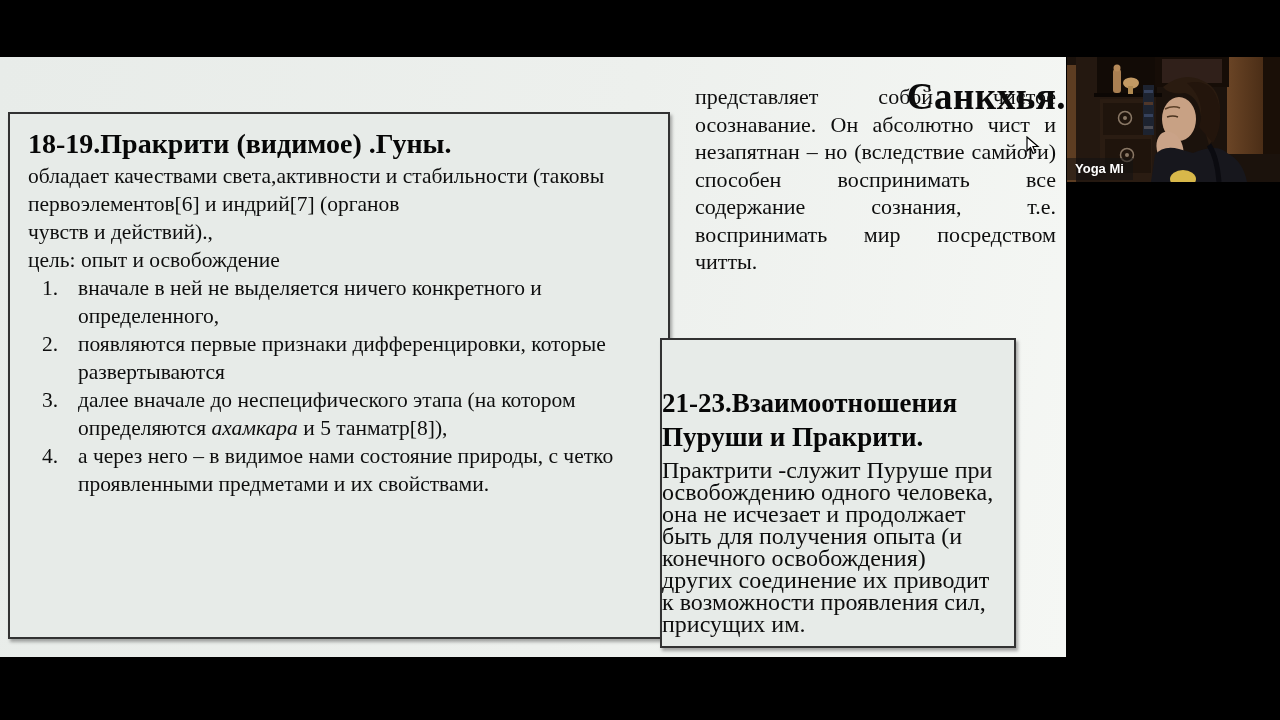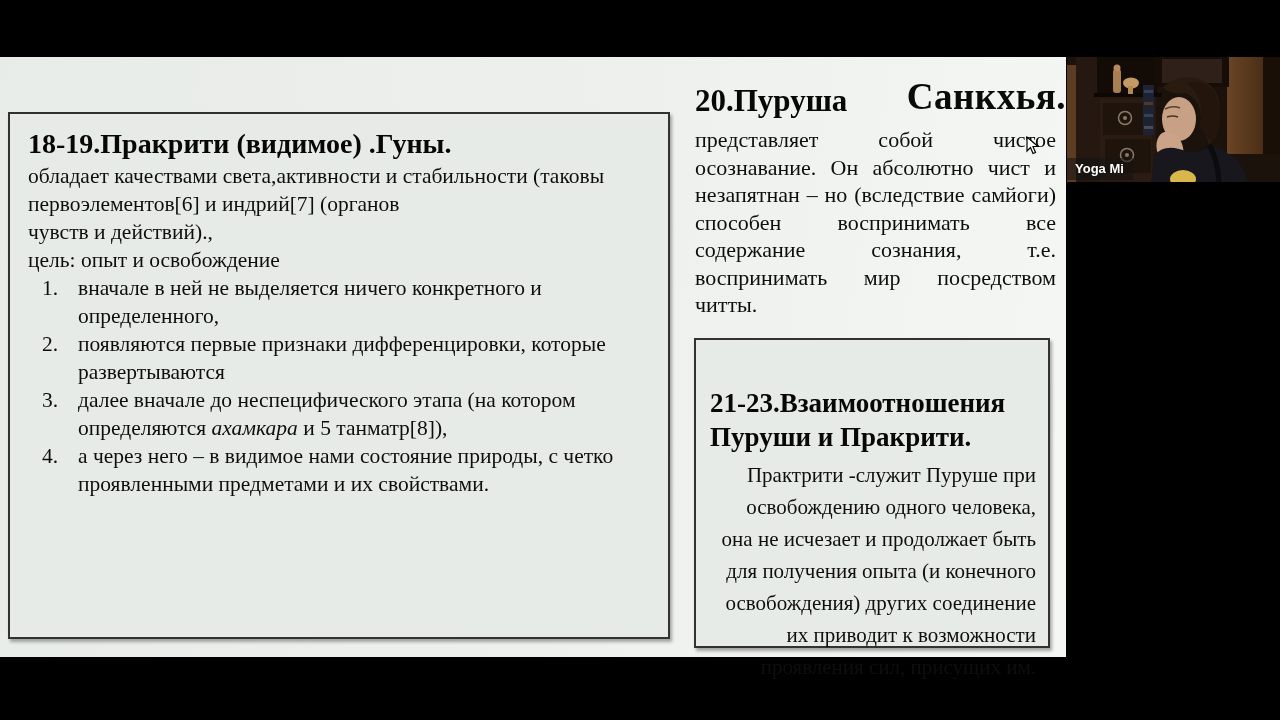--- a/index.html
+++ b/index.html
@@ -78,35 +78,34 @@
     font-weight: bold;
     margin: 0 0 7px 0;
     color: #070707;
   }
   .purusha-body {
     font-size: 22px;
     line-height: 27.5px;
     text-align: justify;
   }
   .relations-box {
-    left: 694px; top: 281px;
+    left: 660px; top: 281px;
     width: 356px; height: 310px;
-    padding: 46px 12px 0 14px;
+    padding: 46px 12px 0 0;
   }
   .relations-heading {
     font-size: 27px;
     font-weight: bold;
     line-height: 34px;
     margin: 0 0 5px 0;
     color: #070707;
   }
   .relations-body {
-    font-size: 21px;
-    line-height: 32px;
-    text-align: right;
+    font-size: 24px;
+    line-height: 22px;
   }
   .webcam-tile {
     position: absolute;
     left: 1067px; top: 57px;
     width: 213px; height: 125px;
     background: #1b120c;
     overflow: hidden;
   }
   .webcam-tile svg { display: block; }
   .participant-name-label {
@@ -155,21 +154,20 @@
           <span class="li-text"><span>далее вначале до неспецифического этапа (на котором определяются </span><em>ахамкара</em><span> и 5 танматр[8]),</span></span>
         </li>
         <li>
           <span class="li-num">4.</span>
           <span class="li-text">а через него – в видимое нами состояние природы, с четко проявленными предметами и их свойствами.</span>
         </li>
       </ol>
     </div>
 
     <div class="purusha-section">
-      <div class="purusha-heading">20.Пуруша</div>
       <div class="purusha-body">представляет собой чистое осознавание. Он абсолютно чист и незапятнан – но (вследствие самйоги) способен воспринимать все содержание сознания, т.е. воспринимать мир посредством читты.</div>
     </div>
 
     <div class="framed-box relations-box">
       <div class="relations-heading">21-23.Взаимоотношения Пуруши и Пракрити.</div>
       <div class="relations-body">Практрити -служит Пуруше при освобождению одного человека, она не исчезает и продолжает быть  для получения опыта (и конечного освобождения) других соединение их приводит к возможности проявления сил, присущих им.</div>
     </div>
 
   </div>
 

